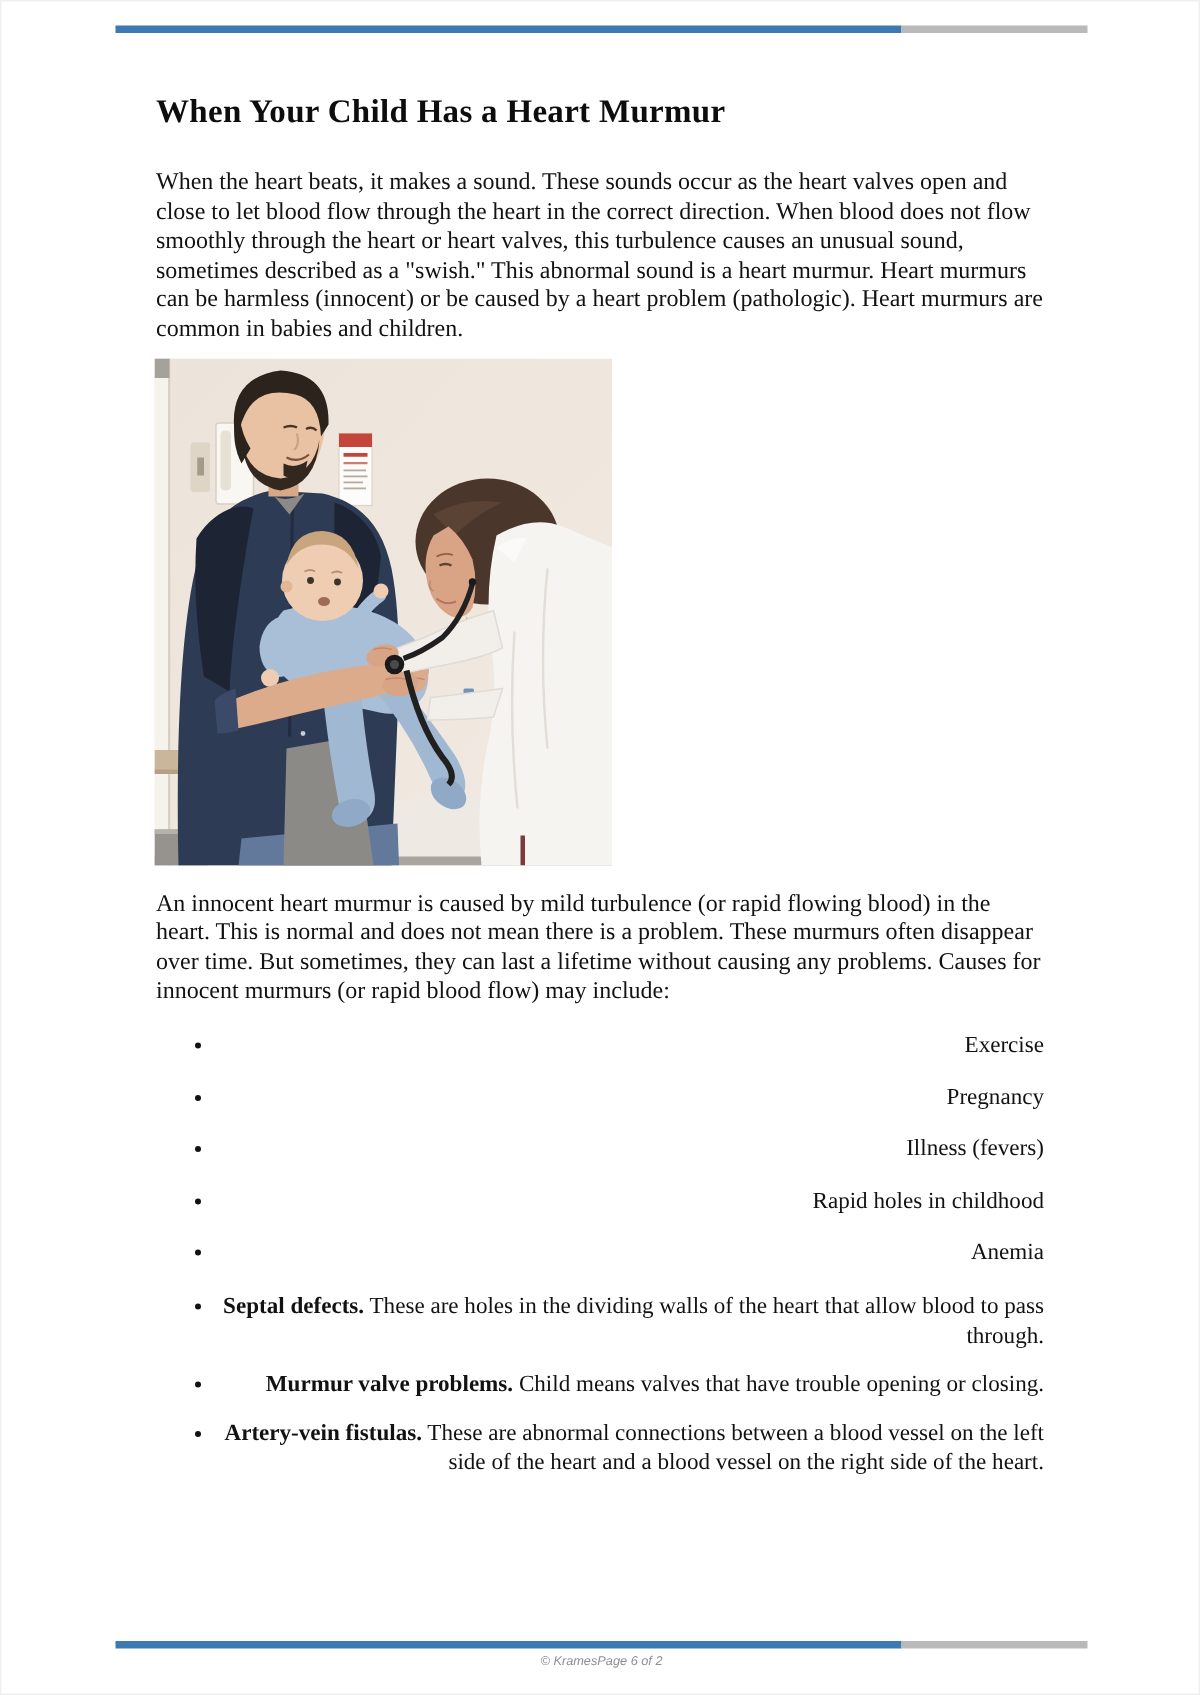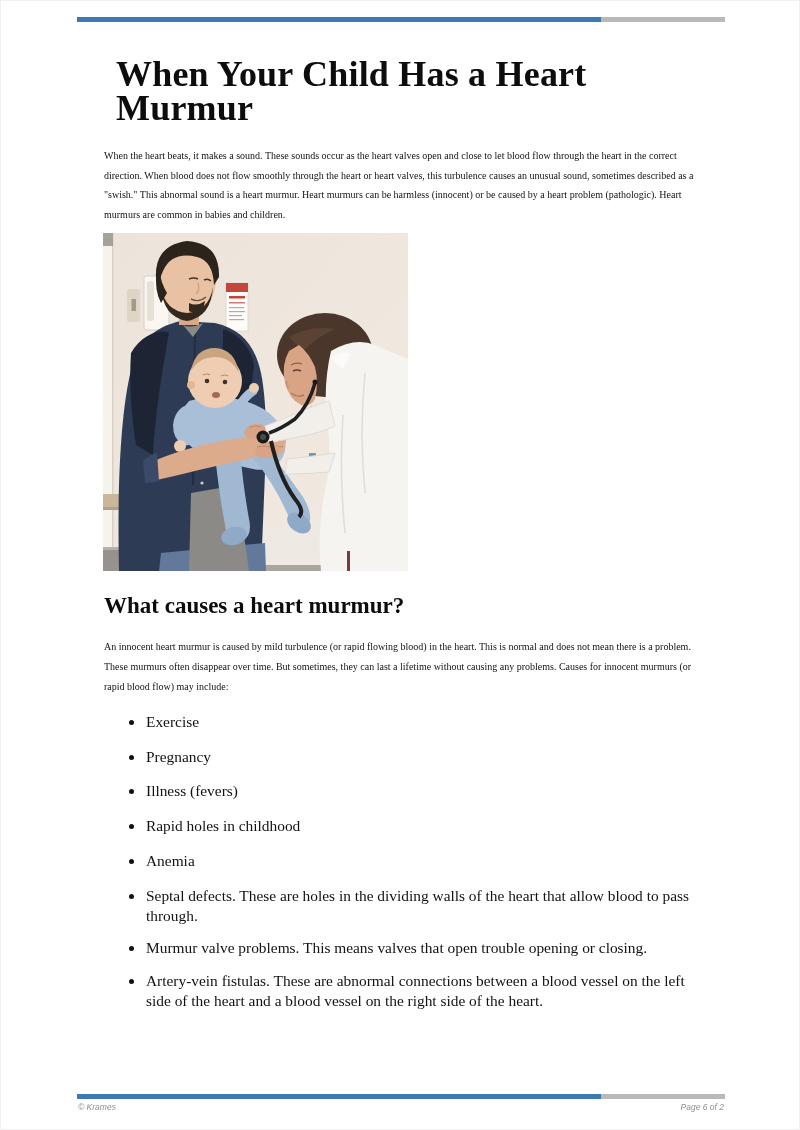--- a/index.html
+++ b/index.html
@@ -14,50 +14,50 @@
   }
   .rule { position:absolute; left:77px; width:648px; height:5px; display:flex; }
   .rule-top { top:17px; }
   .rule-bottom { top:1094px; }
   .rule .seg-blue { width:524px; height:100%; background:#3d7ab2; }
   .rule .seg-gray { flex:1; height:100%; background:#b9b9b9; }
 
   .content { position:absolute; left:104px; top:0; width:592px; }
 
   h1.title {
-    margin:57px 0 0 12px;
-    font-size:36px; line-height:34px; font-weight:bold; color:#0d0d0d;
+    margin:57px 0 0 0;
+    font-size:22px; line-height:34px; font-weight:bold; color:#0d0d0d;
     letter-spacing:0.2px;
   }
   p.body-text {
     margin:21px 0 0 0;
-    font-size:10px; line-height:19.6px;
+    font-size:16px; line-height:19.6px;
   }
   figure.photo { margin:9px 0 0 -1px; padding:0; width:305px; height:338px; }
   figure.photo svg { display:block; }
 
   h2.section-heading {
     margin:20px 0 0 0;
     font-size:23px; line-height:30px; font-weight:bold; color:#0d0d0d;
   }
   p.causes { margin:16px 0 0 0; }
   p.pathologic { margin:0; }
 
   ul.cause-list {
     margin:16px 0 0 0; padding:0 0 0 41px;
     font-size:15.4px; line-height:19.6px;
     list-style:disc outside;
   }
-  ul.cause-list li { margin:0 0 15px 0; padding-left:1px; }
+  ul.cause-list li { margin:0 0 15px 0; padding-left:1px;text-align:right; }
   ul.cause-list.bold-lead li { margin-bottom:13px; }
-  ul.cause-list li strong { font-weight:normal;margin-top:24px; }
+  ul.cause-list li strong { font-weight:bold;margin-top:24px; }
 
   .footer-row {
     position:absolute; left:78px; top:1102px; width:646px;
-    display:flex; justify-content:space-between;
+    display:flex; justify-content:center;
     font-family:"Liberation Sans", sans-serif;
     font-style:italic; font-size:8.5px; color:#8f8f8f;
   }
 </style>
 </head>
 <body>
 
 <div class="page">
 
   <div class="rule rule-top">
@@ -215,41 +215,40 @@
           <path d="M168,208 Q176,244 192,266 Q202,278 196,284" stroke="#202020" stroke-width="4" fill="none"></path>
           <circle cx="160" cy="204" r="6.5" fill="#1a1a1a"></circle>
           <circle cx="160" cy="204" r="3" fill="#4a4a4a"></circle>
           <circle cx="212" cy="149" r="2.5" fill="#1a1a1a"></circle>
         </g>
 
         <rect x="244" y="318" width="3" height="20" fill="#7a3b3f"></rect>
       </svg>
     </figure>
 
-    <h2 class="section-heading">What causes a heart murmur?</h2>
 
     <p class="body-text causes">An innocent heart murmur is caused by mild turbulence (or rapid flowing blood) in the heart. This is normal and does not mean there is a problem. These murmurs often disappear over time. But sometimes, they can last a lifetime without causing any problems. Causes for innocent murmurs (or rapid blood flow) may include:</p>
 
     <ul class="cause-list">
       <li>Exercise</li>
       <li>Pregnancy</li>
       <li>Illness (fevers)</li>
       <li>Rapid holes in childhood</li>
       <li>Anemia</li>
     </ul>
 
 
     <ul class="cause-list bold-lead">
       <li>
         <strong>Septal defects.</strong>
         <span>These are holes in the dividing walls of the heart that allow blood to pass through.</span>
       </li>
       <li>
         <strong>Murmur valve problems.</strong>
-        <span>This means valves that open trouble opening or closing.</span>
+        <span>Child means valves that have trouble opening or closing.</span>
       </li>
       <li>
         <strong>Artery-vein fistulas.</strong>
         <span>These are abnormal connections between a blood vessel on the left side of the heart and a blood vessel on the right side of the heart.</span>
       </li>
     </ul>
 
   </div>
 
   <div class="rule rule-bottom">

